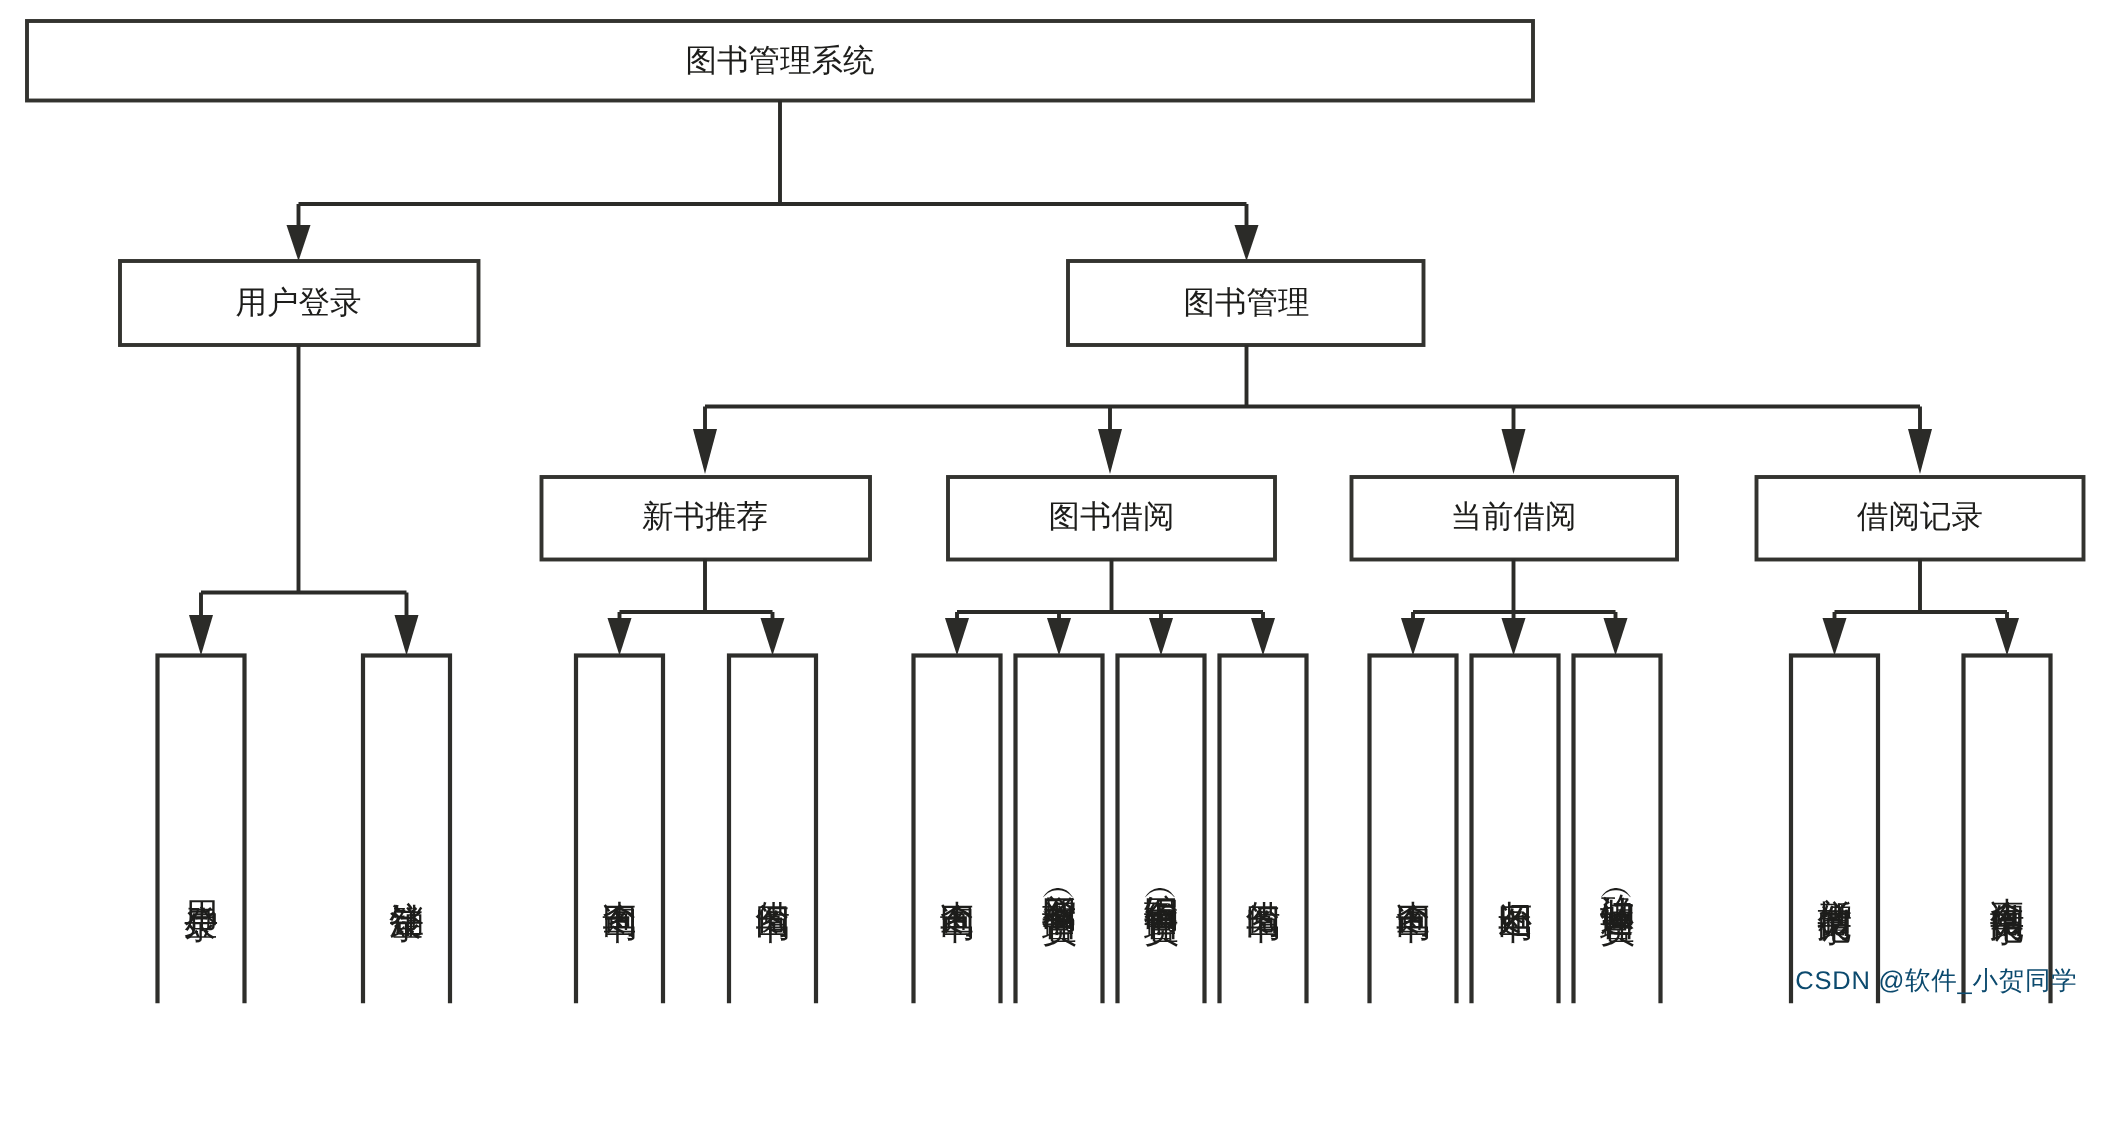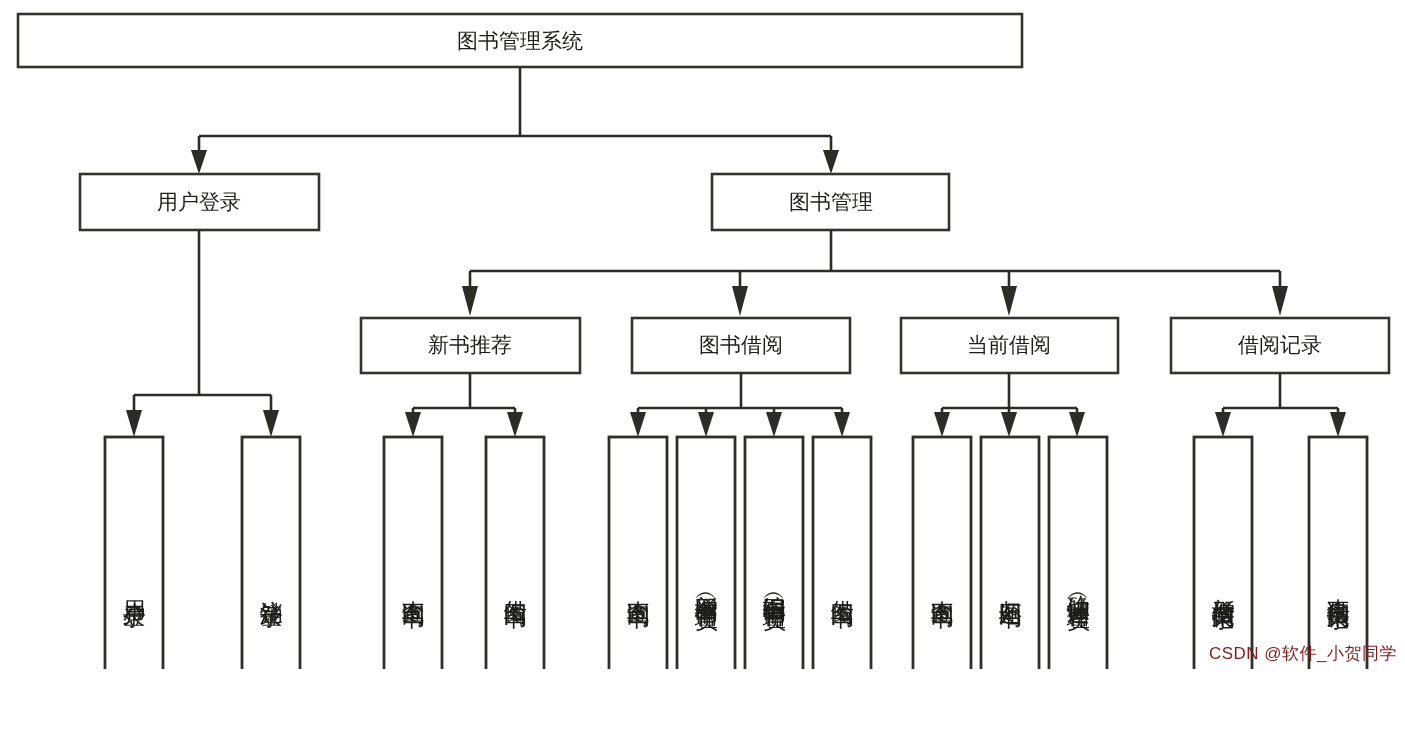--- a/index.html
+++ b/index.html
@@ -68,25 +68,25 @@
     font-family: "Liberation Sans", "DejaVu Sans", sans-serif;
     font-size: 23px;
     line-height: 1.02;
     color: #1d1d1b;
     letter-spacing: 2px;
     white-space: nowrap;
     pointer-events: none;
   }
   .watermark {
     position: absolute;
-    right: 8px;
+    right: 20px;
     bottom: 4px;
     font-family: "Liberation Sans", "DejaVu Sans", sans-serif;
     font-size: 17px;
-    color: #7f1d1d;
+    color: #0c4a6e;
     letter-spacing: 0.5px;
     white-space: nowrap;
   }
 </style>
 </head>
 <body>
 
 <div id="diagram-root">
 
   <svg class="tree-canvas" viewBox="0 0 1405 747" xmlns="http://www.w3.org/2000/svg">

